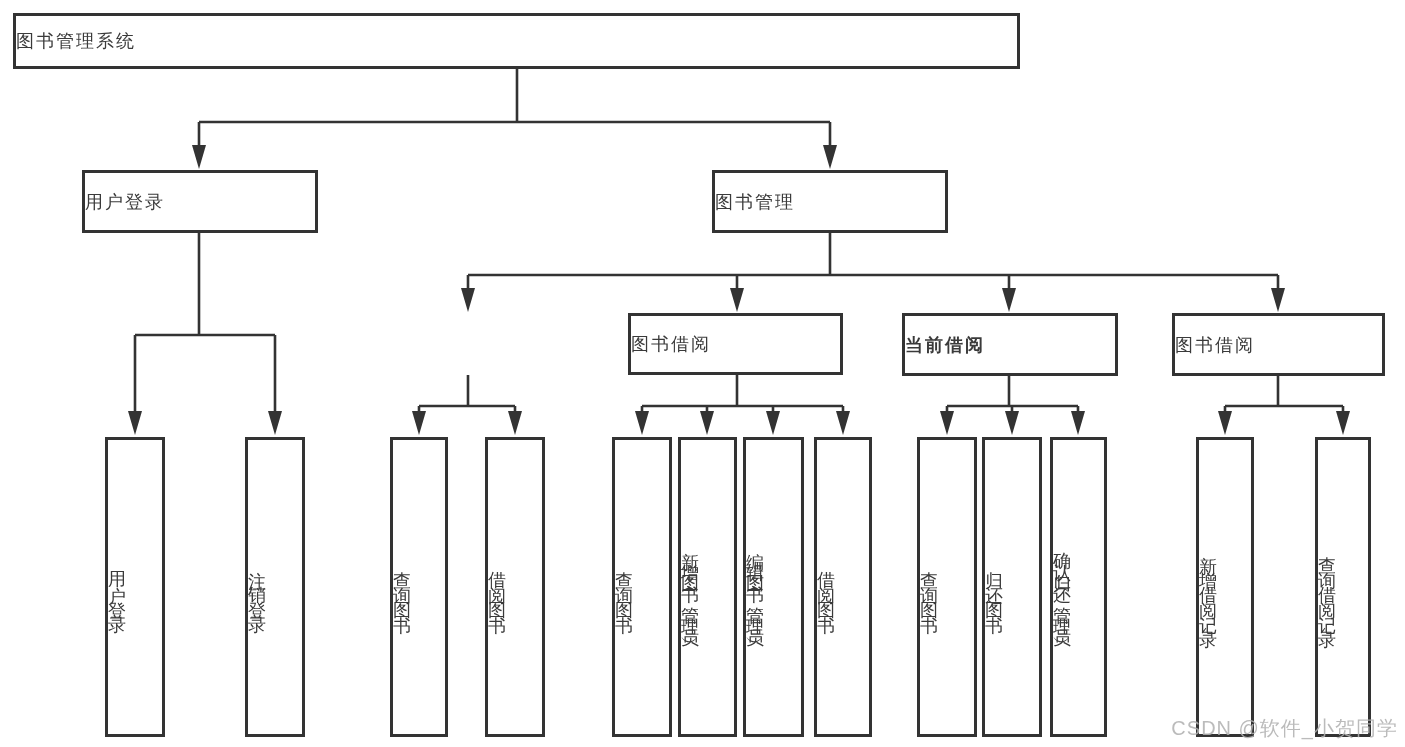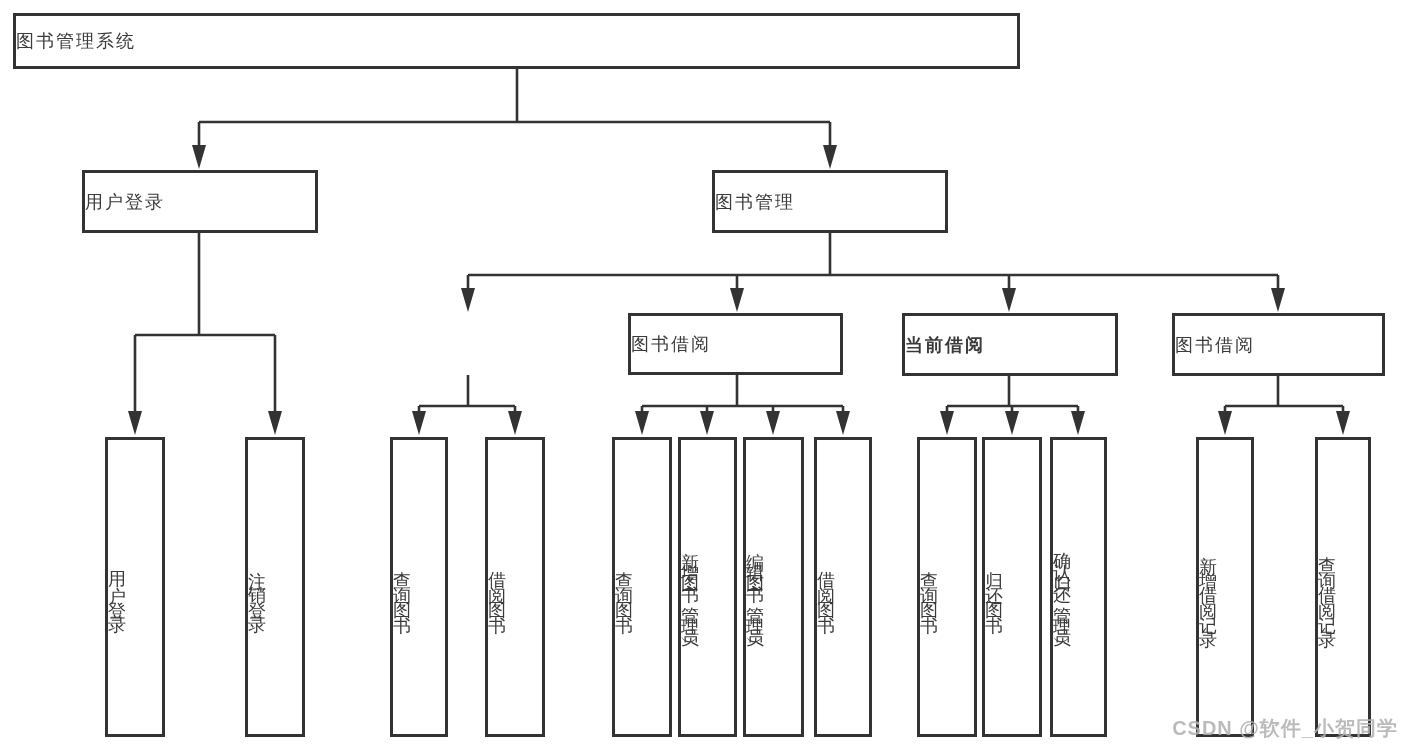--- a/index.html
+++ b/index.html
@@ -50,21 +50,21 @@
   .n-l6{left:743px;width:61px;}
   .n-l7{left:814px;width:58px;}
   .n-l8{left:917px;width:60px;}
   .n-l9{left:982px;width:60px;}
   .n-l10{left:1050px;width:57px;}
   .n-l11{left:1196px;width:58px;}
   .n-l12{left:1315px;width:56px;}
   .watermark{
     position:absolute;right:7px;bottom:5px;z-index:10;
     font-size:20px;color:var(--watermark);opacity:0.88;
-    letter-spacing:1px;white-space:nowrap;font-weight:bold;
+    letter-spacing:1px;white-space:nowrap;
   }
 </style>
 </head>
 <body>
 
 <div class="canvas">
 
   <svg class="connectors" width="1405" height="747" viewBox="0 0 1405 747">
     <g>
       <path class="ln" d="M517 69 V122 M199 122 H830 M199 122 V146 M830 122 V146"></path>

